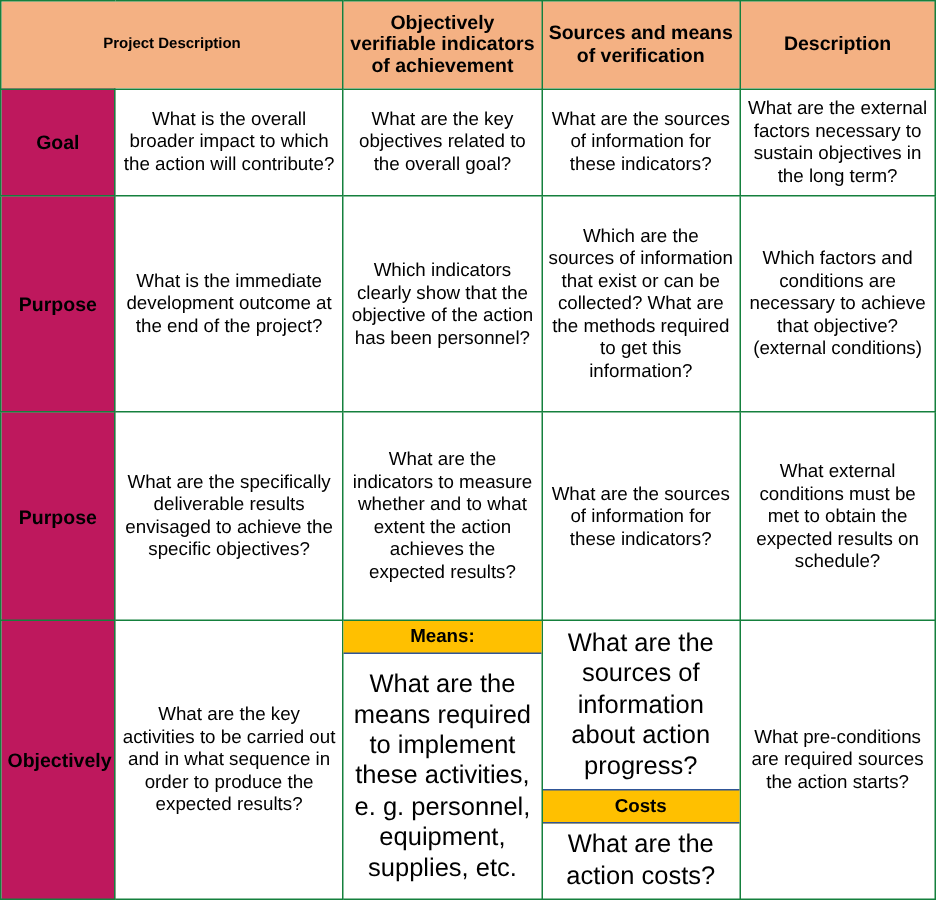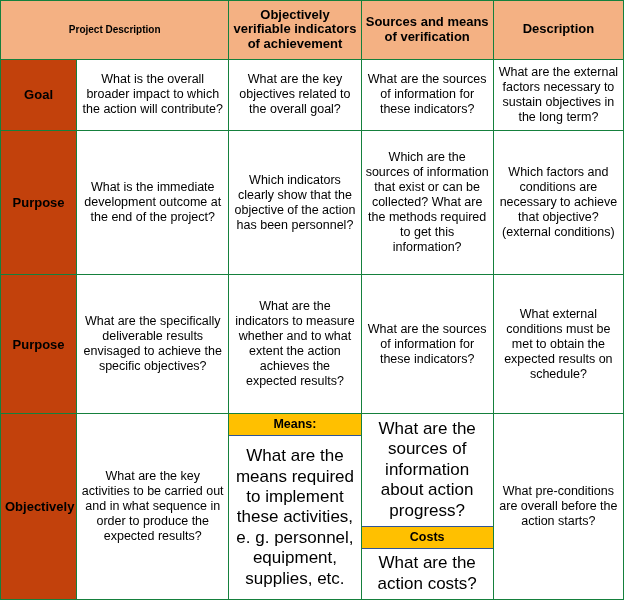--- a/index.html
+++ b/index.html
@@ -31,21 +31,21 @@
     background: #f4b183;
     color: #000000;
     font-weight: bold;
     font-size: 13px;
     line-height: 1.15;
   }
   .hdr-first {
     font-size: 10px;
   }
   .rowlabel {
-    background: #c2410c;
+    background: #be185d;
     color: #000000;
     font-weight: bold;
     font-size: 13px;
   }
   .cell {
     background: #ffffff;
     color: #000000;
     font-size: 12.5px;
     line-height: 1.2;
   }
@@ -144,16 +144,16 @@
           <div class="substack-text">What are the means required to implement these activities, e. g. personnel, equipment, supplies, etc.</div>
         </div>
       </td>
       <td class="cell stack">
         <div class="stack-inner">
           <div class="substack-text">What are the sources of information about action progress?</div>
           <div class="subbar">Costs</div>
           <div class="substack-text">What are the action costs?</div>
         </div>
       </td>
-      <td class="cell">What pre-conditions are overall before the action starts?</td>
+      <td class="cell">What pre-conditions are required sources the action starts?</td>
     </tr>
   </tbody>
 </table>
 
 </body></html>

